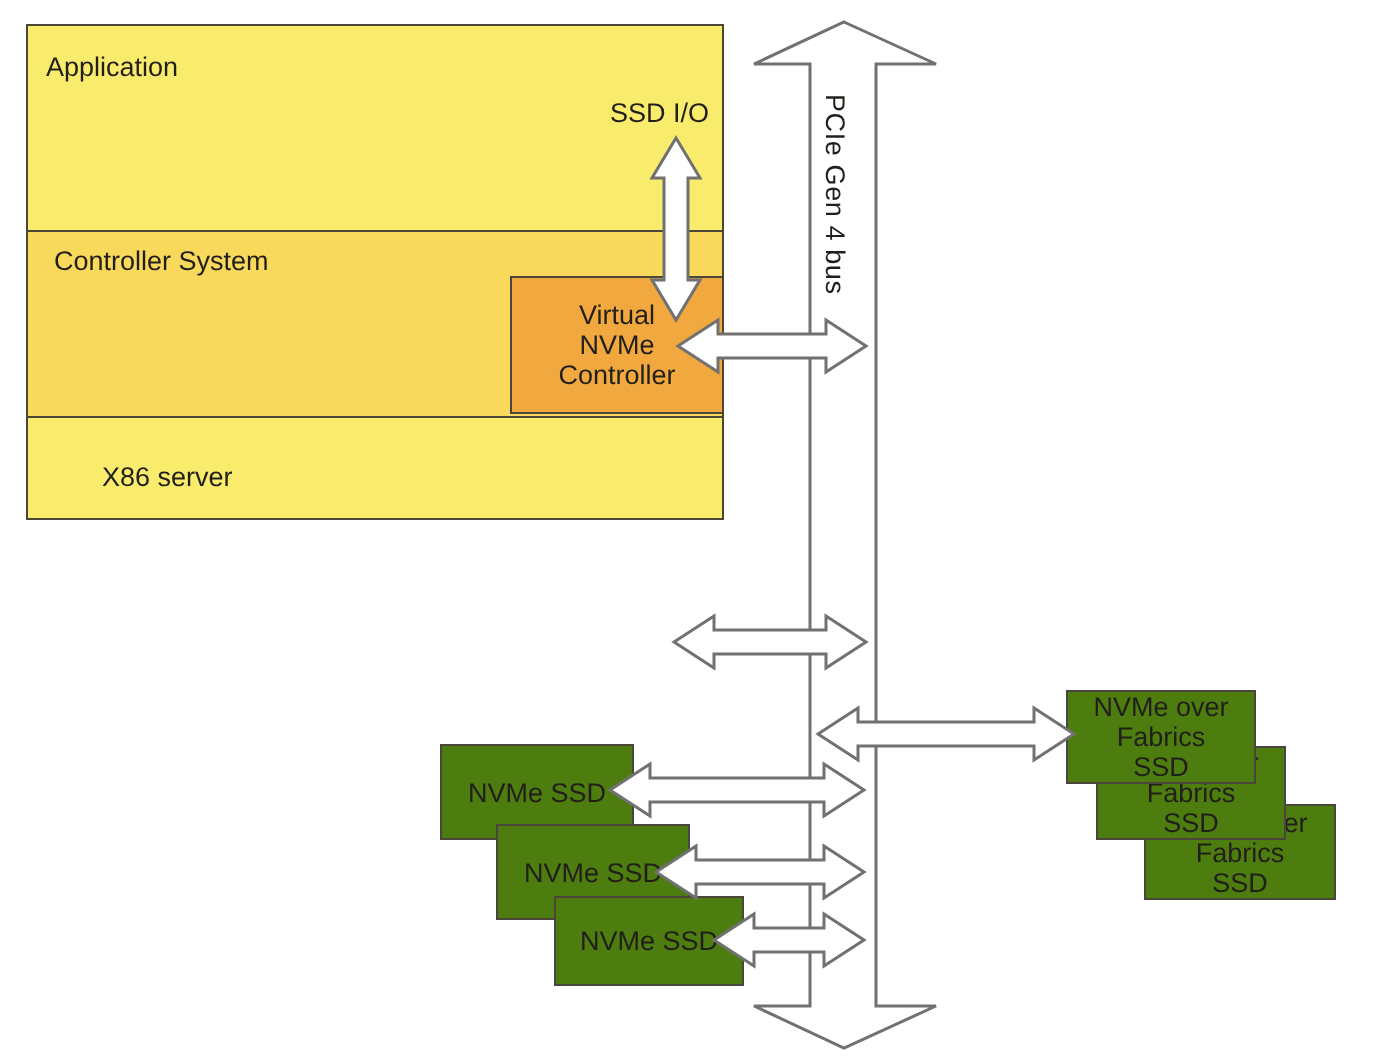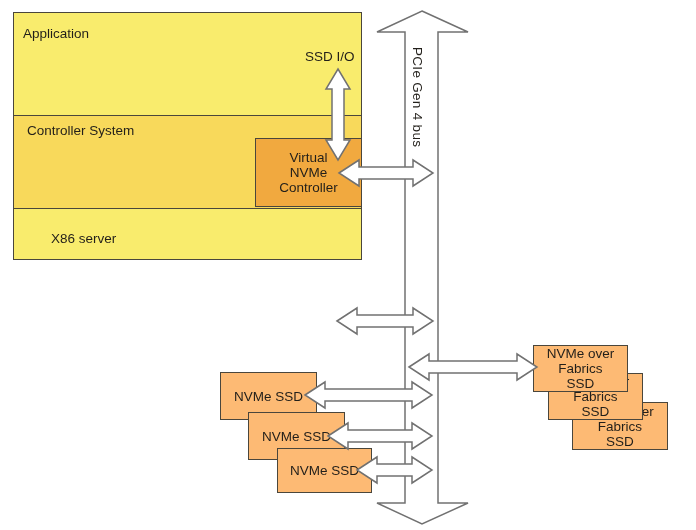--- a/index.html
+++ b/index.html
@@ -13,21 +13,21 @@
     overflow: hidden;
   }
   .box {
     position: absolute;
     box-sizing: border-box;
     border: 1.6px solid #4a463c;
   }
   .light-yellow { background: #f9ec6d; }
   .golden      { background: #f8d95b; }
   .orange      { background: #f1a93f; }
-  .dark-orange { background: #fdba74; }
+  .dark-orange { background: #4d7c0f; }
 
   .label {
     position: absolute;
     font-size: 13.5px;
     line-height: 15px;
     white-space: pre-line;
     z-index: 3;
   }
   .centered {
     display: flex;

